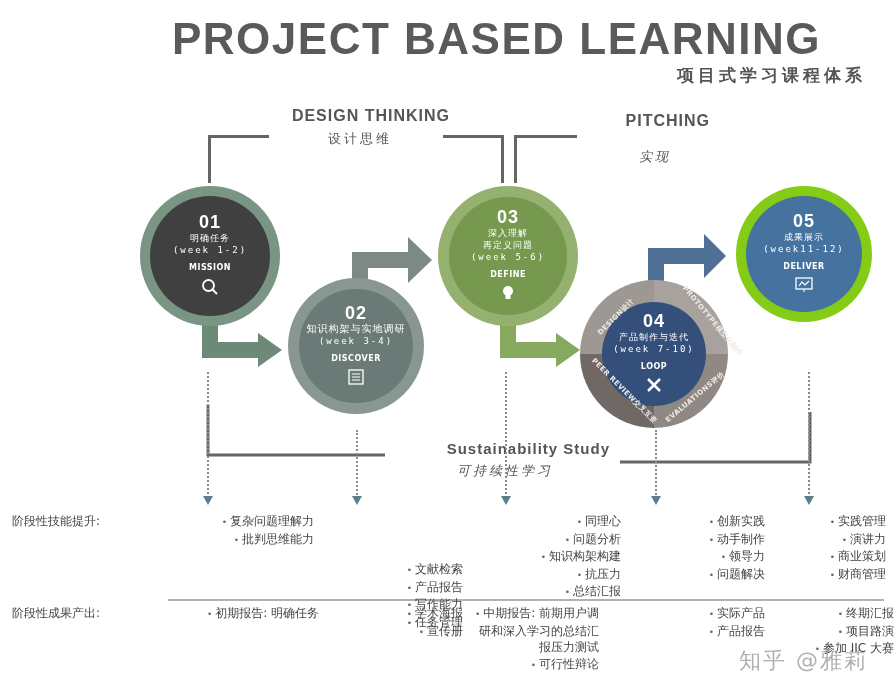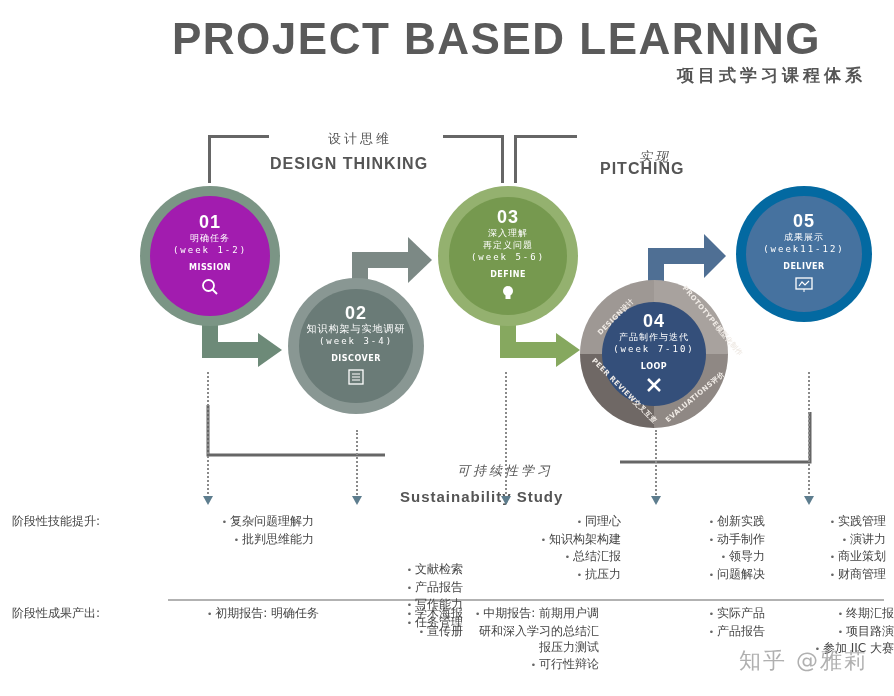--- a/index.html
+++ b/index.html
@@ -1,20 +1,20 @@
 <!DOCTYPE html>
 <html><head>
 <meta charset="utf-8">
 <style>
   html, body { margin:0; padding:0; background:#ffffff; }
   body { width:894px; height:696px; position:relative; overflow:hidden; font-family:"DejaVu Sans", sans-serif; color:#4a4a4a; }
   .abs { position:absolute; }
   .title { left:172px; top:14px; font-size:44px; font-weight:bold; color:#5a5a5a; letter-spacing:1.5px; white-space:nowrap; font-family:"Liberation Sans", sans-serif; }
   .subtitle { right:28px; top:64px; font-size:17px; font-weight:bold; color:#555; letter-spacing:4px; }
-  .phase-title { font-size:16px; font-weight:bold; color:#555; letter-spacing:1px; text-align:left; font-family:"Liberation Sans", sans-serif;margin-top:48px; }
+  .phase-title { font-size:16px; font-weight:bold; color:#555; letter-spacing:1px; text-align:right; font-family:"Liberation Sans", sans-serif; }
   .phase-sub { font-size:13px; color:#555; letter-spacing:3px; text-align:center; }
   .bracket { border-color:#666; border-style:solid; border-width:0; }
   .circle { border-radius:50%; display:flex; align-items:center; justify-content:center; }
   .inner { border-radius:50%; display:flex; flex-direction:column; align-items:center; justify-content:center; color:#fff; text-align:center; }
   .num { font-size:18px; font-weight:bold; font-family:"Liberation Sans", sans-serif; letter-spacing:1px; line-height:20px; }
   .cn { font-size:9px; letter-spacing:1px; line-height:12px; }
   .wk { font-size:9px; letter-spacing:2px; line-height:12px; font-family:"DejaVu Sans Mono", monospace; }
   .en { font-size:8px; font-weight:bold; margin-top:7px; letter-spacing:0.5px; }
   .ic { margin-top:6px; }
   .dots { border-left:2px dotted #8a8a8a; width:0; }
@@ -66,21 +66,21 @@
     <polygon points="704,234 726,256 704,278"></polygon>
   </g>
 
   <polyline points="208,405 208,455 385,455" fill="none" stroke="#666" stroke-width="3"></polyline>
   <polyline points="620,462 810,462 810,412" fill="none" stroke="#666" stroke-width="3"></polyline>
 
   <line x1="168" y1="600" x2="884" y2="600" stroke="#999" stroke-width="1.5"></line>
 </svg>
 
 <div class="abs circle" style="left:140px; top:186px; width:140px; height:140px; background:#7b9585;">
-  <div class="inner" style="width:120px; height:120px; background:#a21caf;">
+  <div class="inner" style="width:120px; height:120px; background:#404040;">
     <div class="num">01</div>
     <div class="cn">明确任务</div>
     <div class="wk">(week 1-2)</div>
     <div class="en">MISSION</div>
     <div class="ic">
       <svg width="18" height="18" viewBox="0 0 18 18">
           <circle cx="7.5" cy="7.5" r="5.5" fill="none" stroke="#fff" stroke-width="1.8"></circle>
           <line x1="11.5" y1="11.5" x2="16" y2="16" stroke="#fff" stroke-width="2"></line>
         </svg>
     </div>
@@ -132,21 +132,21 @@
           <line x1="14" y1="2" x2="2" y2="14" stroke="#fff" stroke-width="2.5"></line>
         </svg>
     </div>
   </div>
   <span class="ring-label" style="left:12px; top:32px; transform:rotate(-45deg);">DESIGN设计</span>
   <span class="ring-label" style="left:88px; top:36px; transform:rotate(50deg);">PROTOTYPE模型化制作</span>
   <span class="ring-label" style="left:78px; top:112px; transform:rotate(-40deg);">EVALUATIONS评价</span>
   <span class="ring-label" style="left:0px; top:106px; transform:rotate(45deg);">PEER REVIEW交叉互查</span>
 </div>
 
-<div class="abs circle" style="left:736px; top:186px; width:136px; height:136px; background:#0369a1;">
+<div class="abs circle" style="left:736px; top:186px; width:136px; height:136px; background:#84cc16;">
   <div class="inner" style="width:116px; height:116px; background:#46729f;">
     <div class="num">05</div>
     <div class="cn">成果展示</div>
     <div class="wk">(week11-12)</div>
     <div class="en">DELIVER</div>
     <div class="ic">
       <svg width="18" height="16" viewBox="0 0 18 16">
           <rect x="1" y="1" width="16" height="11" fill="none" stroke="#fff" stroke-width="1.3"></rect>
           <polyline points="4,9 7,5 10,8 14,4" fill="none" stroke="#fff" stroke-width="1.2"></polyline>
           <line x1="9" y1="12" x2="9" y2="15" stroke="#fff"></line>
@@ -175,23 +175,24 @@
   <li>批判思维能力</li>
 </ul>
 <ul class="abs list" style="left:323px; top:513px; width:140px;margin-top:48px;">
   <li>文献检索</li>
   <li>产品报告</li>
   <li>写作能力</li>
   <li>任务管理</li>
 </ul>
 <ul class="abs list" style="left:471px; top:513px; width:150px;">
   <li>同理心</li>
+  <li>问题分析</li>
   <li>知识构架构建</li>
+  <li>抗压力</li>
   <li>总结汇报</li>
-  <li>抗压力</li>
 </ul>
 <ul class="abs list" style="left:625px; top:513px; width:140px;">
   <li>创新实践</li>
   <li>动手制作</li>
   <li>领导力</li>
   <li>问题解决</li>
 </ul>
 <ul class="abs list" style="left:786px; top:513px; width:100px;">
   <li>实践管理</li>
   <li>演讲力</li>

